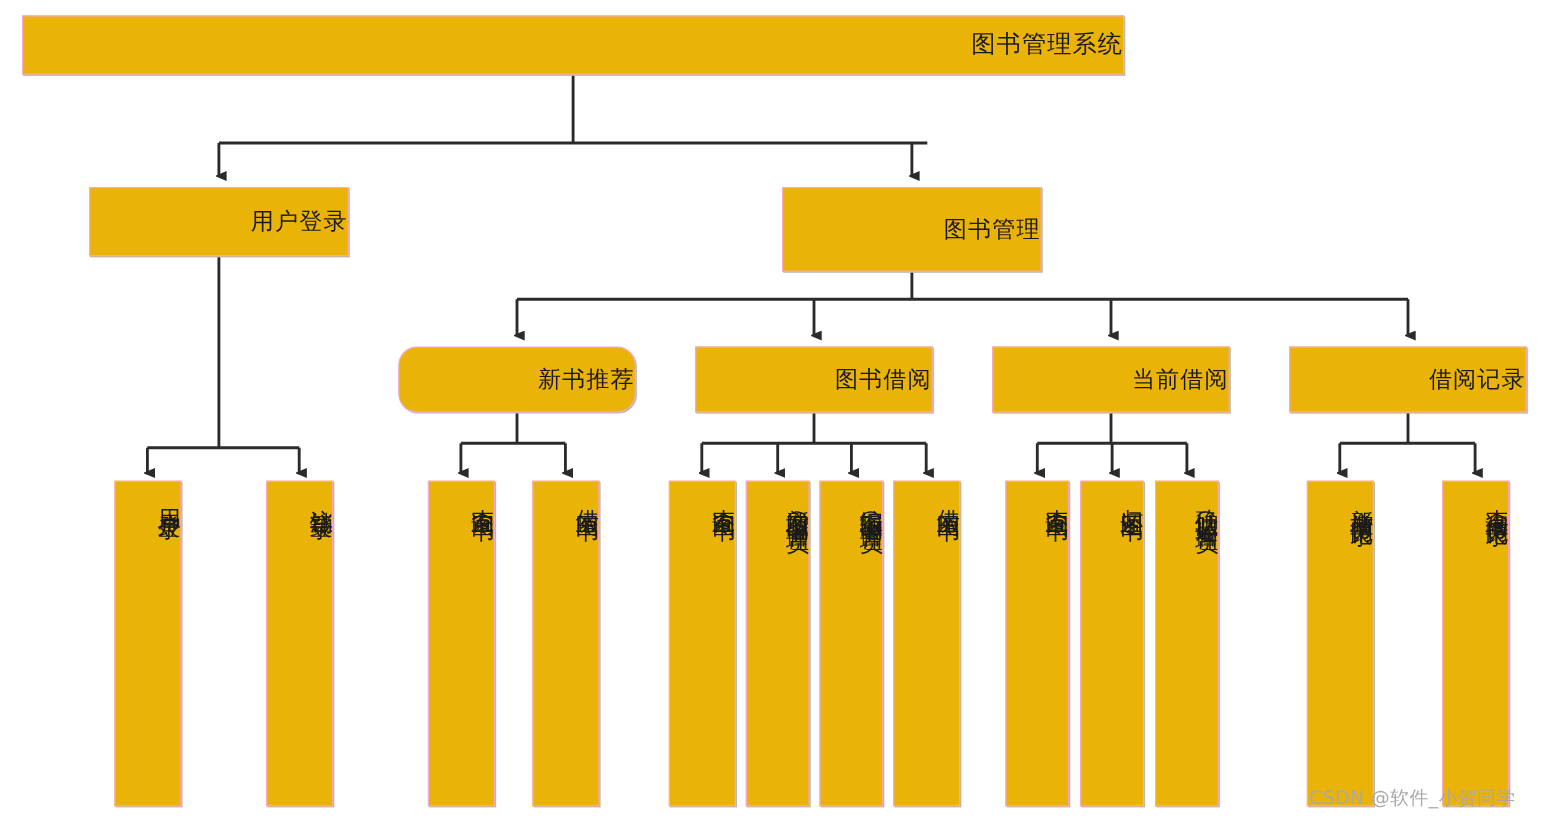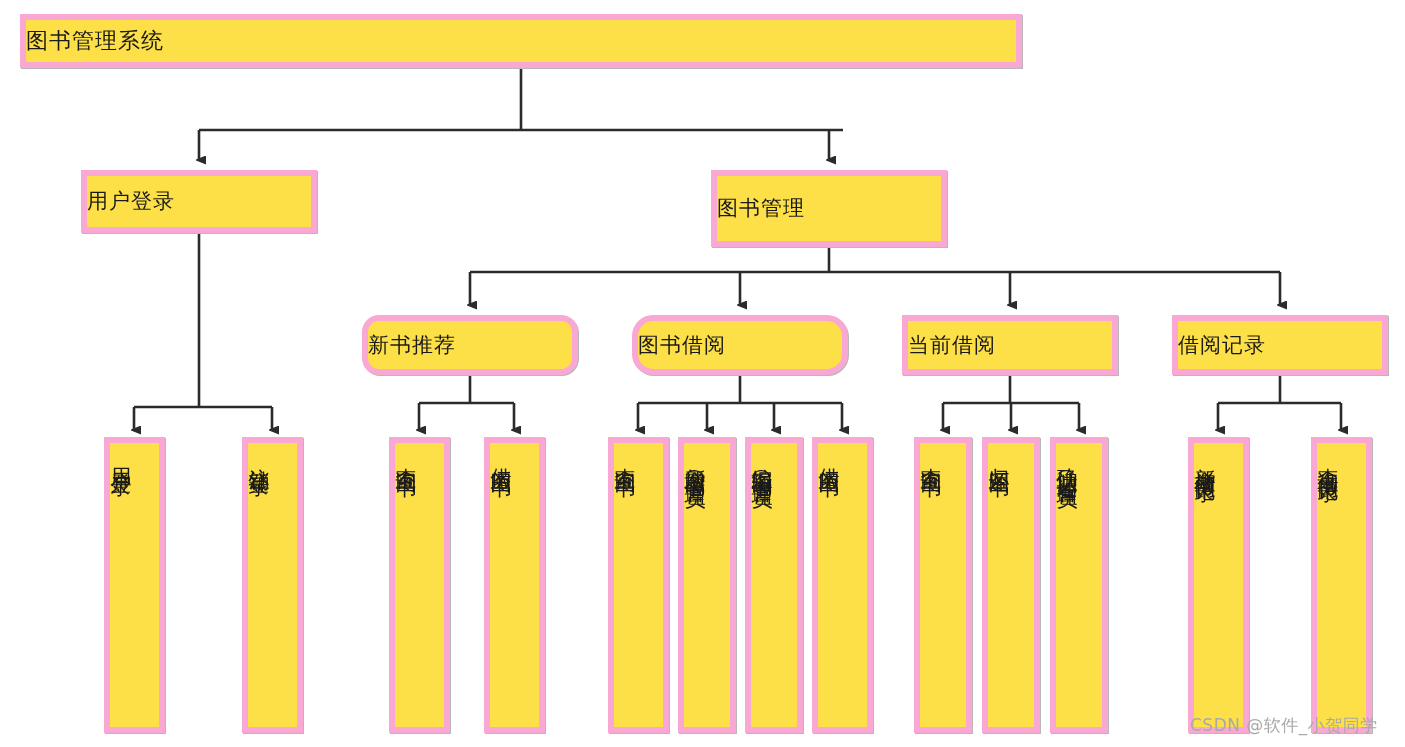--- a/index.html
+++ b/index.html
@@ -7,25 +7,25 @@
     width:1405px;height:747px;overflow:hidden;
     font-family:"DejaVu Sans","Liberation Sans",sans-serif;
     color:#1a1a1a;
   }
   #diagram-root{position:relative;width:1405px;height:747px;background:#fff;}
   svg.connectors{position:absolute;left:0;top:0;width:1405px;height:747px;}
 
   .node{
     position:absolute;
     box-sizing:border-box;
-    background:#fde047;
-    border:6px solid #f9a8d4;
+    background:#eab308;
+    border:1px solid #f9a8d4;
     display:flex;
     align-items:center;
-    justify-content:flex-start;
+    justify-content:flex-end;
     box-shadow:1px 1px 0 #b8b8b8;
   }
   .node .label{
     font-size:21px;
     line-height:1.15;
     letter-spacing:1px;
     color:#1a1a1a;
     white-space:nowrap;
   }
   .node.vertical{
@@ -111,21 +111,21 @@
   <div class="node" style="left:81px;top:170px;width:236px;height:63px;">
     <span class="label">用户登录</span>
   </div>
   <div class="node" style="left:711px;top:170px;width:236px;height:77px;">
     <span class="label">图书管理</span>
   </div>
 
   <div class="node" style="left:362px;top:315px;width:216px;height:60px;border-radius:17px;">
     <span class="label">新书推荐</span>
   </div>
-  <div class="node" style="left:632px;top:315px;width:216px;height:60px;border-radius:21px;">
+  <div class="node" style="left:632px;top:315px;width:216px;height:60px;">
     <span class="label">图书借阅</span>
   </div>
   <div class="node" style="left:902px;top:315px;width:216px;height:60px;">
     <span class="label">当前借阅</span>
   </div>
   <div class="node" style="left:1172px;top:315px;width:216px;height:60px;">
     <span class="label">借阅记录</span>
   </div>
 
   <div class="node vertical" style="left:104px;top:437px;width:61px;height:296px;">

